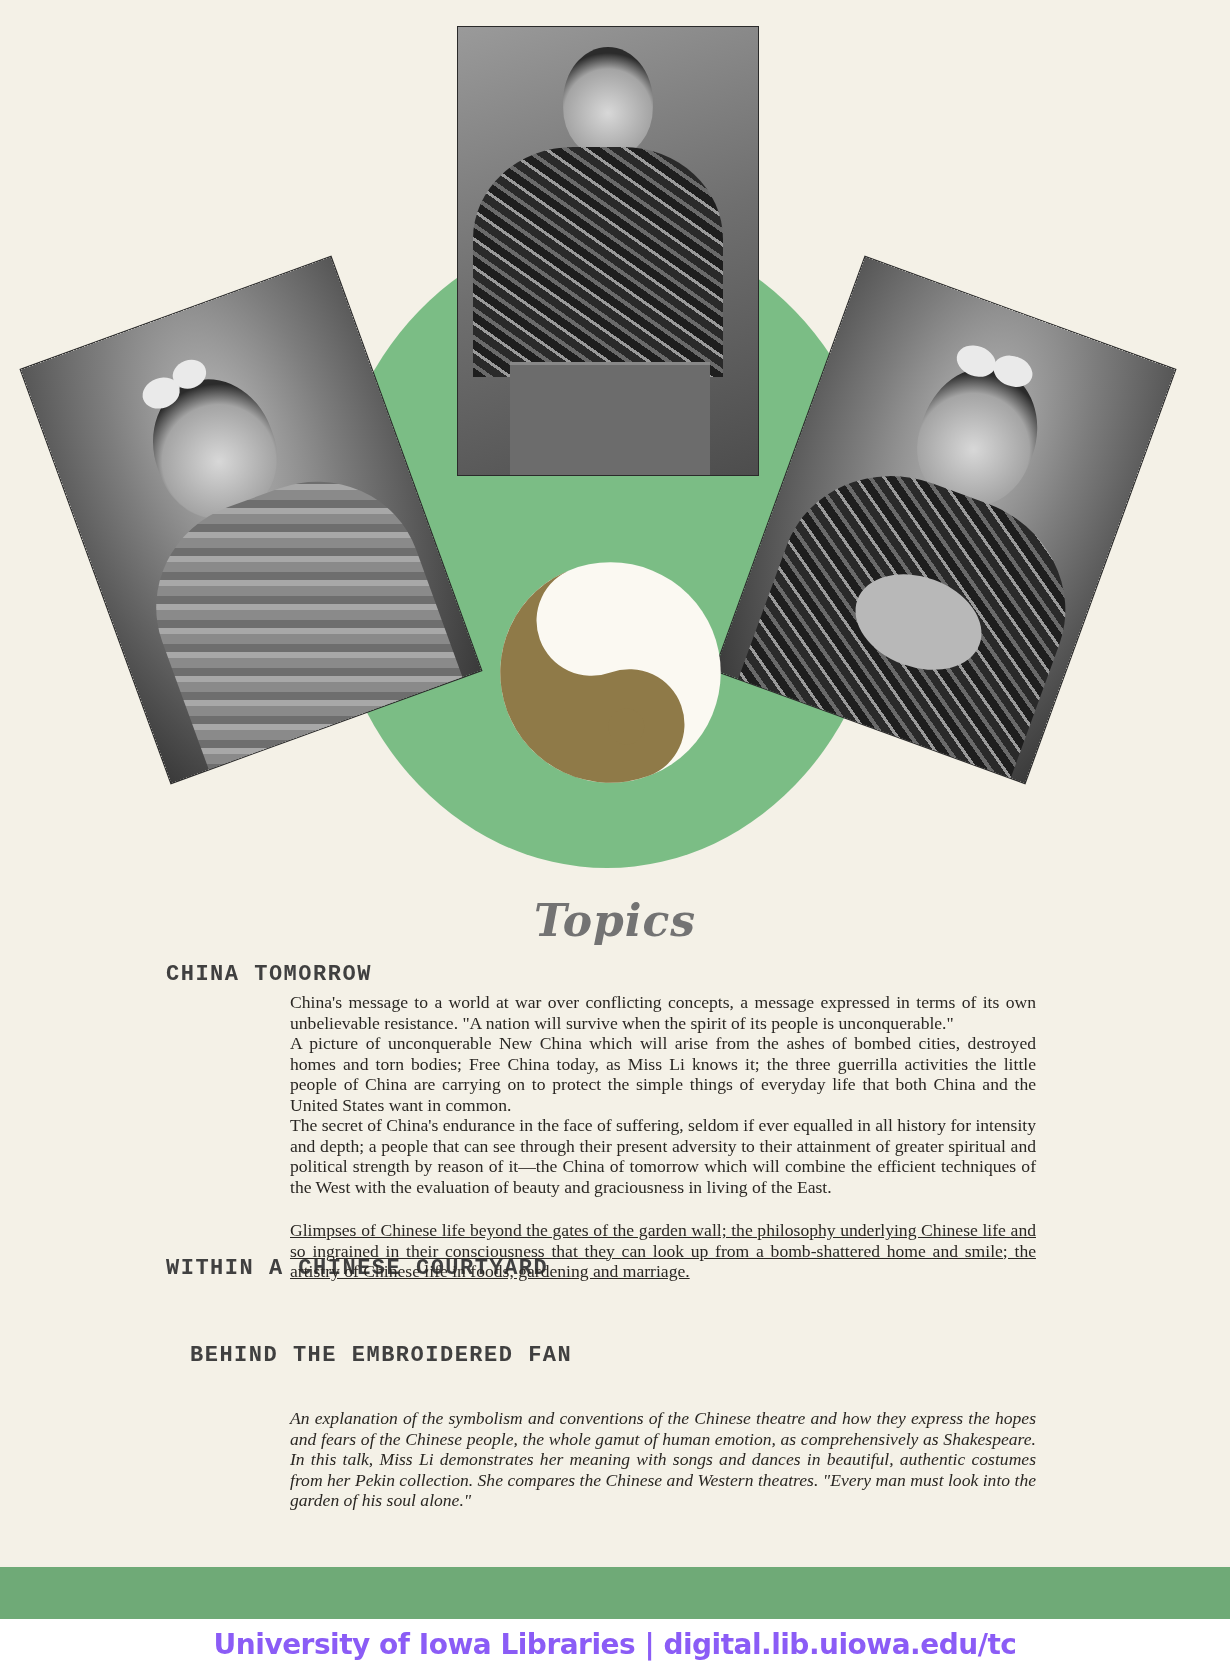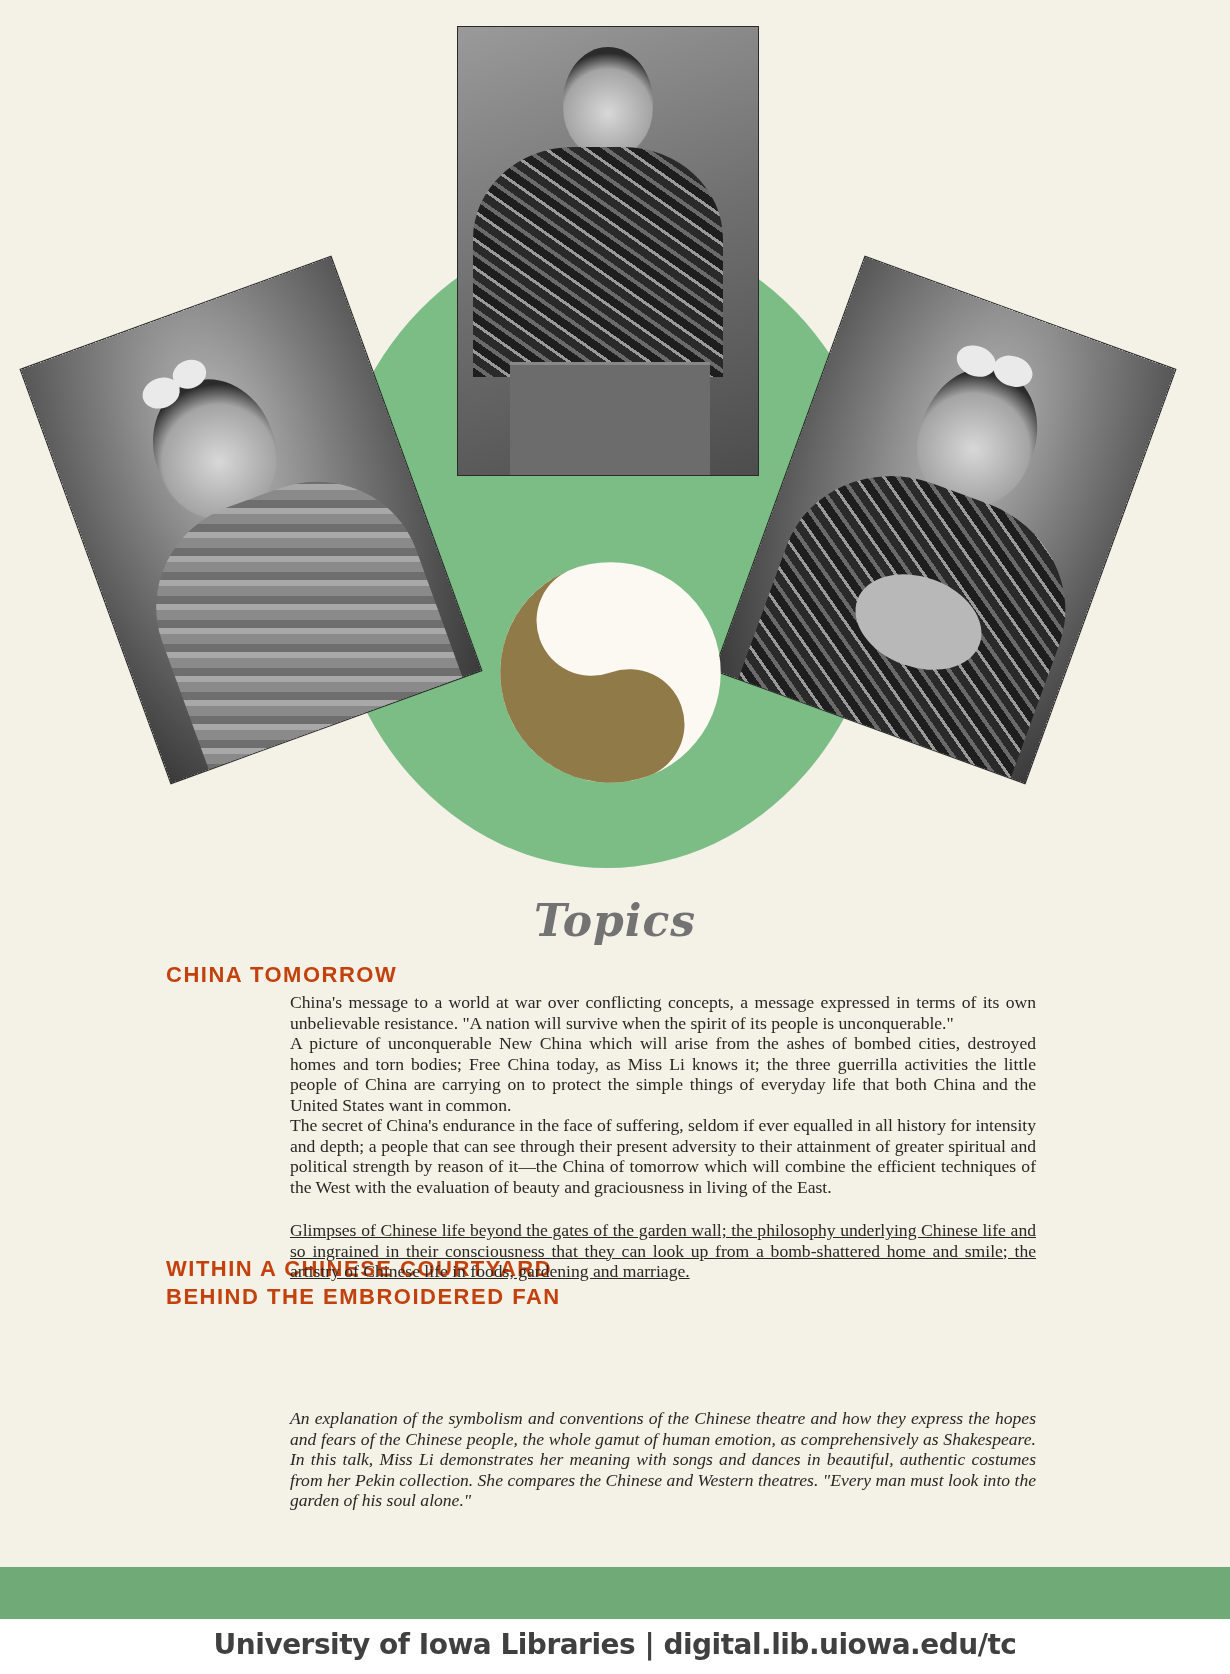--- a/index.html
+++ b/index.html
@@ -33,34 +33,34 @@
   .photo-right { left: 780px; top: 300px; width: 330px; height: 440px; transform: rotate(20deg); }
 
   .yinyang { position: absolute; left: 498px; top: 560px; width: 225px; height: 225px; }
 
   .topics-title {
     position: absolute; left: 0; width: 1230px; top: 895px; text-align: center;
     font-family: "DejaVu Serif", serif; font-style: italic; font-weight: bold;
     font-size: 44px; color: #737373; letter-spacing: 1px;
   }
   .section-heading {
-    position: absolute; left: 166px; font-family: Liberation Sans, sans-serif;
-    font-weight: bold; font-size: 22px; color: #c2410c; letter-spacing: 1.5px;
+    position: absolute; left: 166px; font-family: Liberation Mono, monospace;
+    font-weight: bold; font-size: 22px; color: #404040; letter-spacing: 1.5px;
   }
   .para {
     position: absolute; left: 290px; width: 746px;
     font-family: "Liberation Serif", serif; font-size: 17.6px; line-height: 20.5px;
     color: #2a2723; text-align: justify;
   }
   .para p { margin: 0; }
   .green-band { position: absolute; left: 0; top: 1567px; width: 1230px; height: 52px; background: #6faa77; }
   .footer-strip { position: absolute; left: 0; top: 1619px; width: 1230px; height: 55px; background: #ffffff; }
   .footer-text {
     position: absolute; left: 0; width: 1230px; top: 1628px; text-align: center;
-    font-family: "DejaVu Sans", sans-serif; font-weight: bold; font-size: 28px; color: #404040;
+    font-family: "DejaVu Sans", sans-serif; font-weight: bold; font-size: 28px; color: #8b5cf6;
     letter-spacing: -0.5px;
   }
 </style>
 </head>
 <body>
 
 <div class="page">
 
   <div class="green-disc"></div>
 
@@ -99,21 +99,21 @@
     <p>China's message to a world at war over conflicting concepts, a message expressed in terms of its own unbelievable resistance. "A nation will survive when the spirit of its people is unconquerable."</p>
     <p>A picture of unconquerable New China which will arise from the ashes of bombed cities, destroyed homes and torn bodies; Free China today, as Miss Li knows it; the three guerrilla activities the little people of China are carrying on to protect the simple things of everyday life that both China and the United States want in common.</p>
     <p>The secret of China's endurance in the face of suffering, seldom if ever equalled in all history for intensity and depth; a people that can see through their present adversity to their attainment of greater spiritual and political strength by reason of it—the China of tomorrow which will combine the efficient techniques of the West with the evaluation of beauty and graciousness in living of the East.</p>
   </div>
 
   <div class="section-heading" style="top:1256px;text-align:center;">WITHIN A CHINESE COURTYARD</div>
   <div class="para" style="top:1220px;text-decoration:underline;">
     <p>Glimpses of Chinese life beyond the gates of the garden wall; the philosophy underlying Chinese life and so ingrained in their consciousness that they can look up from a bomb-shattered home and smile; the artistry of Chinese life in foods, gardening and marriage.</p>
   </div>
 
-  <div class="section-heading" style="top:1284px;">BEHIND THE EMBROIDERED FAN</div>
+  <div class="section-heading" style="top:1343px;margin-left:24px;">BEHIND THE EMBROIDERED FAN</div>
   <div class="para" style="top:1408px;font-style:italic;">
     <p>An explanation of the symbolism and conventions of the Chinese theatre and how they express the hopes and fears of the Chinese people, the whole gamut of human emotion, as comprehensively as Shakespeare. In this talk, Miss Li demonstrates her meaning with songs and dances in beautiful, authentic costumes from her Pekin collection. She compares the Chinese and Western theatres. "Every man must look into the garden of his soul alone."</p>
   </div>
 
 </div>
 
 <div class="green-band"></div>
 <div class="footer-strip"></div>
 <div class="footer-text">University of Iowa Libraries | digital.lib.uiowa.edu/tc</div>
 

